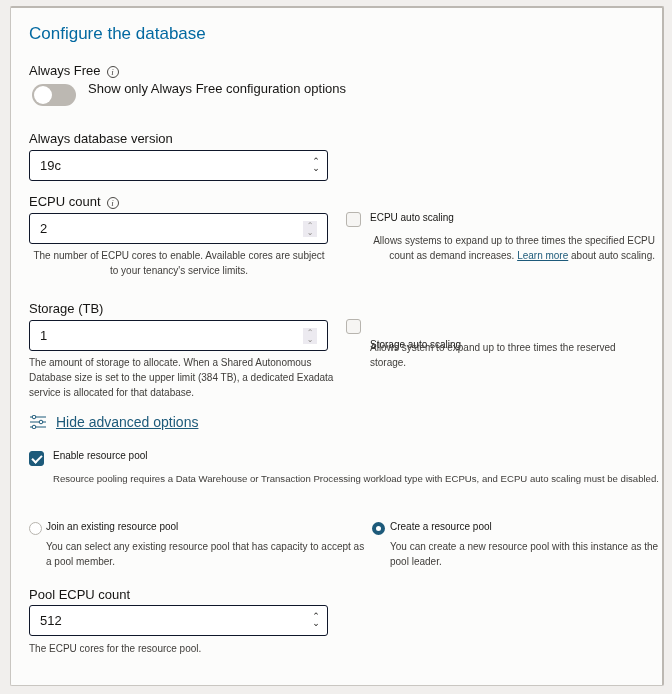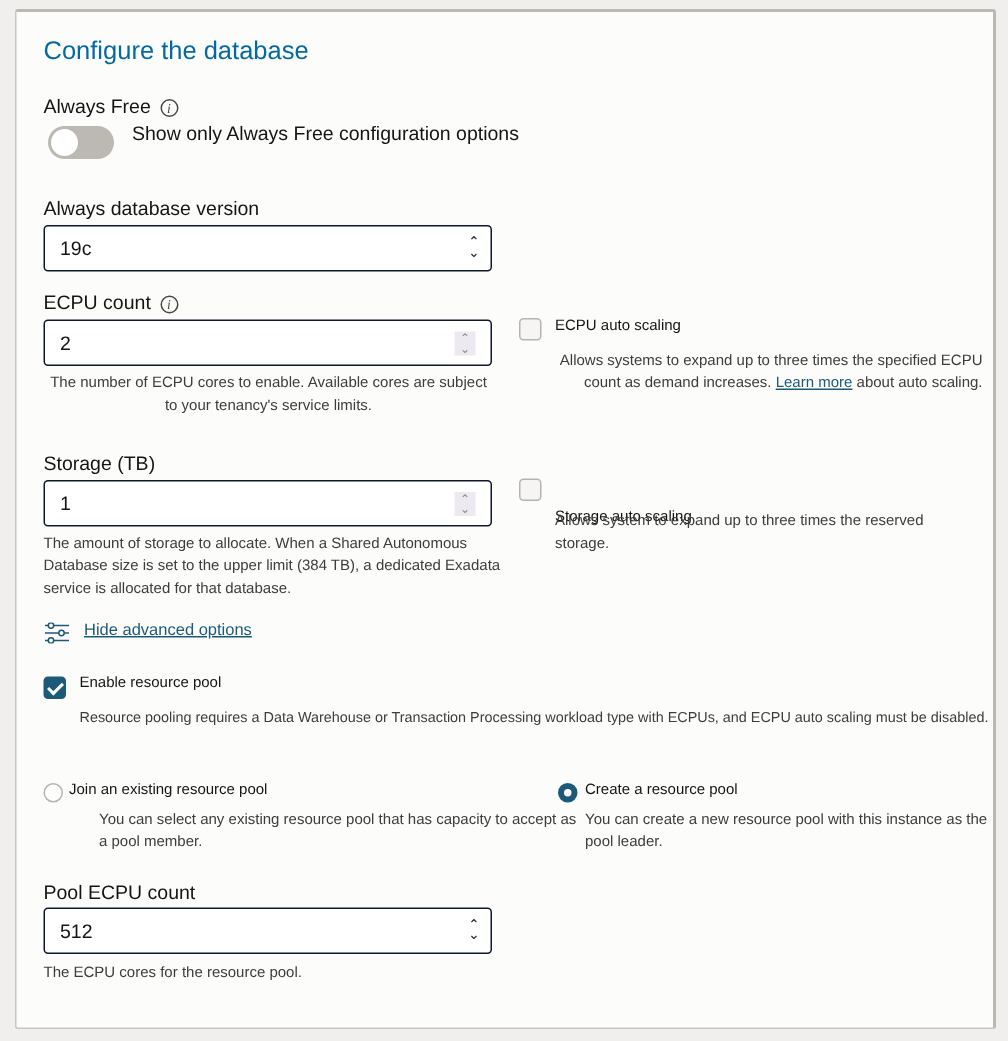--- a/index.html
+++ b/index.html
@@ -110,29 +110,29 @@
 <div class="abs help" style="left:370px; top:340px; width:270px;">Allows system to expand up to three times the reserved storage.</div>
 
 <svg class="abs adv-icon" viewBox="0 0 16 14">
   <line x1="0" y1="2" x2="16" y2="2" stroke="#1d5a7a" stroke-width="1"></line>
   <circle cx="4" cy="2" r="1.8" fill="#fcfcfb" stroke="#1d5a7a" stroke-width="1"></circle>
   <line x1="0" y1="7" x2="16" y2="7" stroke="#1d5a7a" stroke-width="1"></line>
   <circle cx="11" cy="7" r="1.8" fill="#fcfcfb" stroke="#1d5a7a" stroke-width="1"></circle>
   <line x1="0" y1="12" x2="16" y2="12" stroke="#1d5a7a" stroke-width="1"></line>
   <circle cx="4" cy="12" r="1.8" fill="#fcfcfb" stroke="#1d5a7a" stroke-width="1"></circle>
 </svg>
-<div class="abs link" style="left:56px; top:414px; font-size:11px;text-align:right;">Hide advanced options</div>
+<div class="abs link" style="left:56px; top:414px; font-size:14px;text-align:right;">Hide advanced options</div>
 
 <div class="abs checkbox checked" style="left:29px; top:451px;"></div>
 <div class="abs cb-label" style="left:53px; top:450px;">Enable resource pool</div>
 <div class="abs help" style="left:53px; top:471px; width:625px; font-size:9.6px;">Resource pooling requires a Data Warehouse or Transaction Processing workload type with ECPUs, and ECPU auto scaling must be disabled.</div>
 
 <div class="abs radio" style="left:29px; top:522px;"></div>
 <div class="abs cb-label" style="left:46px; top:521px;">Join an existing resource pool</div>
-<div class="abs help" style="left:46px; top:539px; width:325px;margin-left:20px;">You can select any existing resource pool that has capacity to accept as a pool member.</div>
+<div class="abs help" style="left:46px; top:539px; width:325px;">You can select any existing resource pool that has capacity to accept as a pool member.</div>
 
 <div class="abs radio selected" style="left:372px; top:522px;"></div>
 <div class="abs cb-label" style="left:390px; top:521px;">Create a resource pool</div>
 <div class="abs help" style="left:390px; top:539px; width:270px;">You can create a new resource pool with this instance as the pool leader.</div>
 
 <div class="abs label" style="left:29px; top:587px;">Pool ECPU count</div>
 <div class="abs field" style="left:29px; top:605px;">
   <span>512</span>
   <div class="select-arrows">⌃<br>⌄</div>
 </div>

